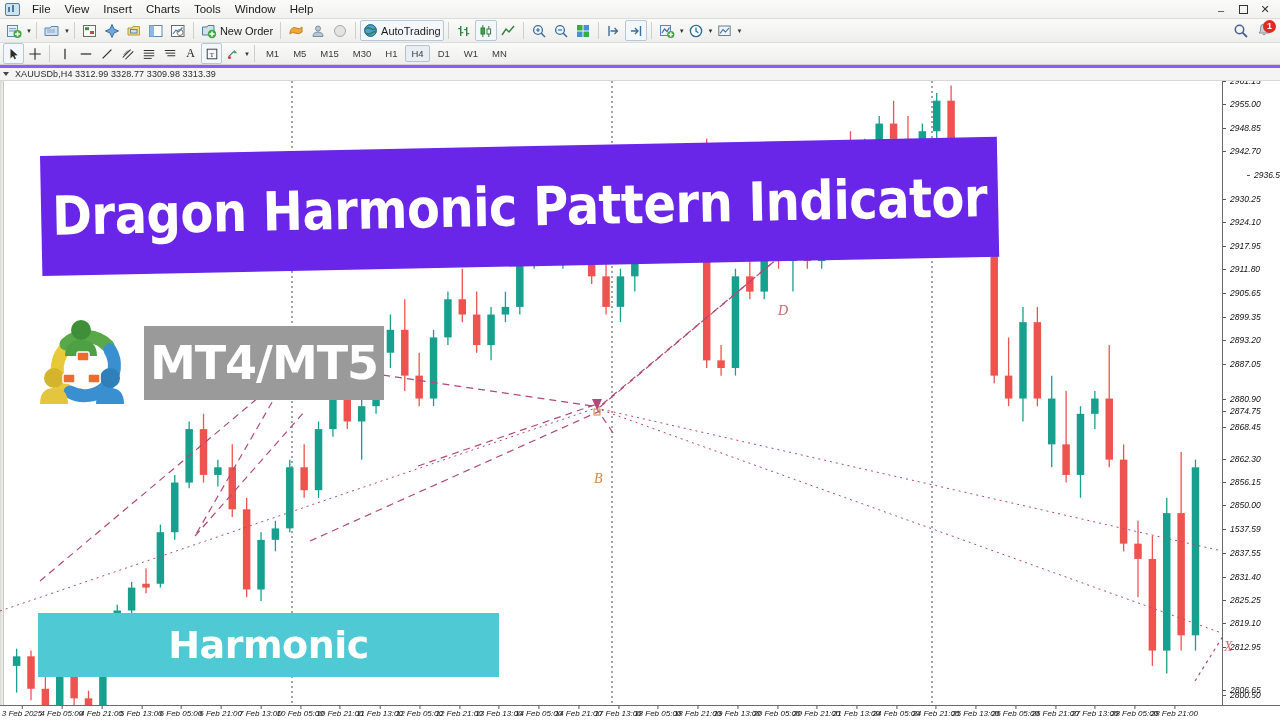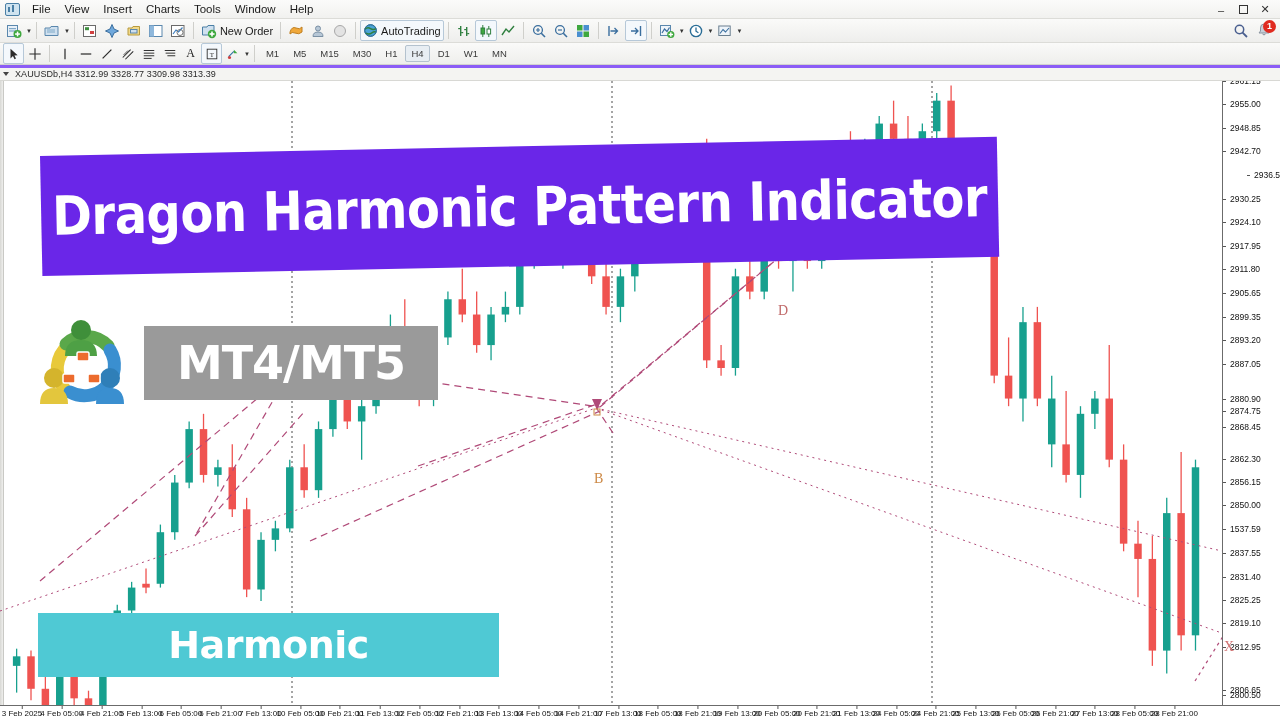--- a/index.html
+++ b/index.html
@@ -140,20 +140,21 @@
     border-top: 4px solid #444;
     margin-right: 2px;
   }
   .hdr-text {
     font-size: 9px; color: #2a2a2a; white-space: nowrap;
     letter-spacing: 0.1px;
   }
   .chart-body {
     flex: 1 1 auto; position: relative; background: #fff;
     overflow: hidden;
+    font-style: italic;
   }
   .plot {
     position: absolute;
     left: 0; top: 0; right: 58px; bottom: 15px;
     overflow: hidden;
   }
   .price-axis {
     position: absolute;
     right: 0; top: 0; width: 58px; bottom: 15px;
     border-left: 1px solid #6b6b6b;
@@ -203,21 +204,21 @@
   .banner-title span {
     font-family: "DejaVu Sans", sans-serif;
     font-weight: bold;
     font-size: 48px; color: #ffffff;
     letter-spacing: -0.5px;
     white-space: nowrap;
     transform: scaleY(1.12);
   }
   .banner-mt {
     position: absolute;
-    left: 144px; top: 258px; width: 294px; height: 74px;
+    left: 144px; top: 258px; width: 240px; height: 74px;
     background: #9a9a9a;
     display: flex; align-items: center; justify-content: center;
     z-index: 40;
   }
   .banner-mt span {
     font-family: "DejaVu Sans", sans-serif;
     font-weight: bold; font-size: 46px; color: #ffffff;
     letter-spacing: -1px; white-space: nowrap;
   }
   .banner-harmonic {

